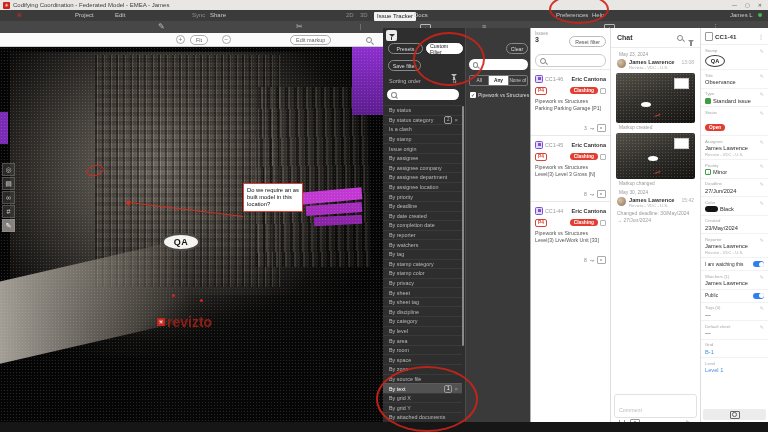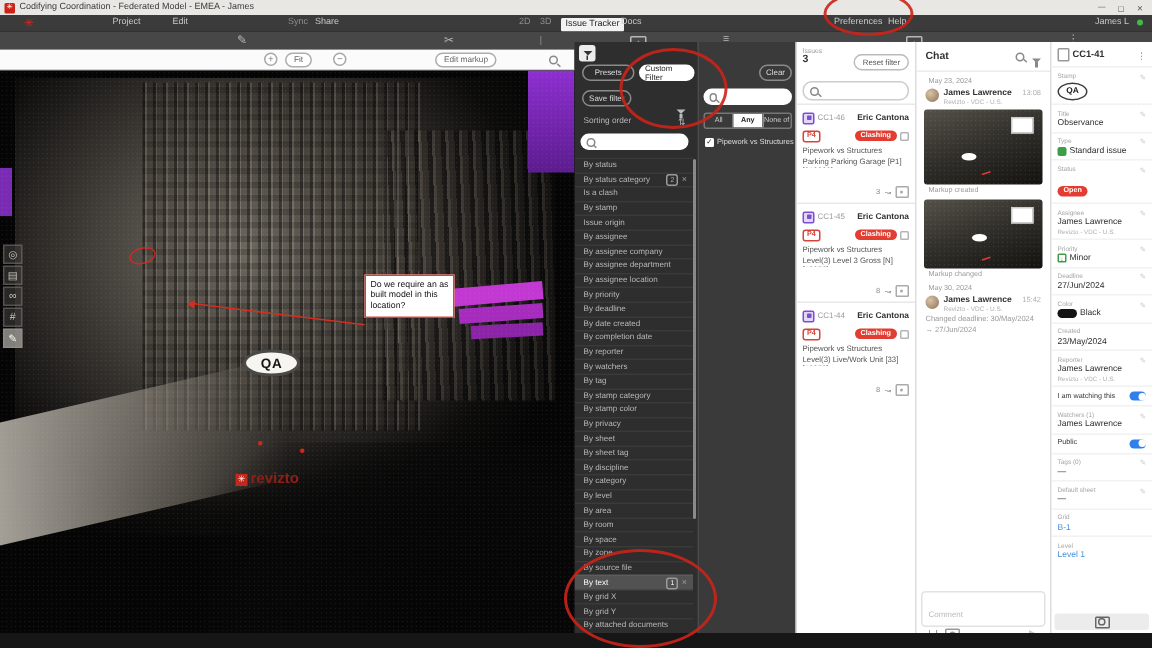--- a/index.html
+++ b/index.html
@@ -50,21 +50,21 @@
   .rdot{width:3px;height:3px;background:#d0291c;border-radius:50%;}
   #vtools{position:absolute;left:2px;top:116px;width:13px;}
   .vt{width:13px;height:13px;margin-bottom:1px;background:rgba(70,68,64,.55);border:0.5px solid rgba(160,160,160,.35);color:#cfcac2;font-size:7px;display:flex;align-items:center;justify-content:center;box-sizing:border-box;}
   .vt.sel{background:rgba(160,156,150,.8);color:#fff;}
   #callout{position:absolute;left:243px;top:136px;width:60px;background:#fff;border:1px solid #d84335;padding:3px;font-size:5.8px;line-height:7px;color:#111;box-sizing:border-box;}
   #callout-arrow{position:absolute;left:126px;top:169px;width:117px;height:1px;background:#d42f1f;transform:rotate(7deg);transform-origin:100% 50%;}
   #callout-arrow::before{content:'';position:absolute;left:-2px;top:-2.5px;width:0;height:0;border-right:5px solid #d42f1f;border-top:3px solid transparent;border-bottom:3px solid transparent;}
   #qa-stamp{position:absolute;left:162px;top:186px;width:38px;height:18px;background:#f7f5f0;border:2px solid #4a4a48;border-radius:50%;font-weight:bold;font-size:9px;color:#161616;display:flex;align-items:center;justify-content:center;letter-spacing:.5px;box-sizing:border-box;}
   #watermark{position:absolute;left:157px;top:267px;display:flex;align-items:center;gap:2px;}
   #wm-logo{width:8px;height:8px;background:#c4281c;color:#fff;font-size:6px;line-height:8px;text-align:center;}
-  #wm-text{color:#8f1f16;font-weight:bold;font-size:10px;}
+  #wm-text{color:#8f1f16;font-weight:bold;font-size:14px;}
 
   
   #fpanel{position:absolute;left:383px;top:28px;width:82px;bottom:10px;background:#2e2e2e;}
   #fpanel .fico{position:absolute;left:3px;top:2px;width:11px;height:11px;background:#ececec;border-radius:2px;display:flex;align-items:center;justify-content:center;color:#333;}
   .funnel{width:0;height:0;border-left:3px solid transparent;border-right:3px solid transparent;border-top:3.5px solid currentColor;position:relative;display:inline-block;}
   .funnel::after{content:'';position:absolute;left:-0.75px;top:-0.5px;width:1.5px;height:3.5px;background:currentColor;}
   .dpill{position:absolute;height:11px;border:1px solid #8a8a8a;border-radius:5.5px;color:#ddd;font-size:5.3px;display:flex;align-items:center;justify-content:center;background:transparent;box-sizing:border-box;padding:0 3px;}
   .dpill.sel{background:#fff;color:#222;border-color:#fff;}
   .flab{position:absolute;font-size:5.5px;color:#b8b8b8;}
   .oinput{position:absolute;height:11px;background:#fff;border-radius:5.5px;display:flex;align-items:center;padding:0 4px;gap:2px;box-sizing:border-box;color:#999;}

